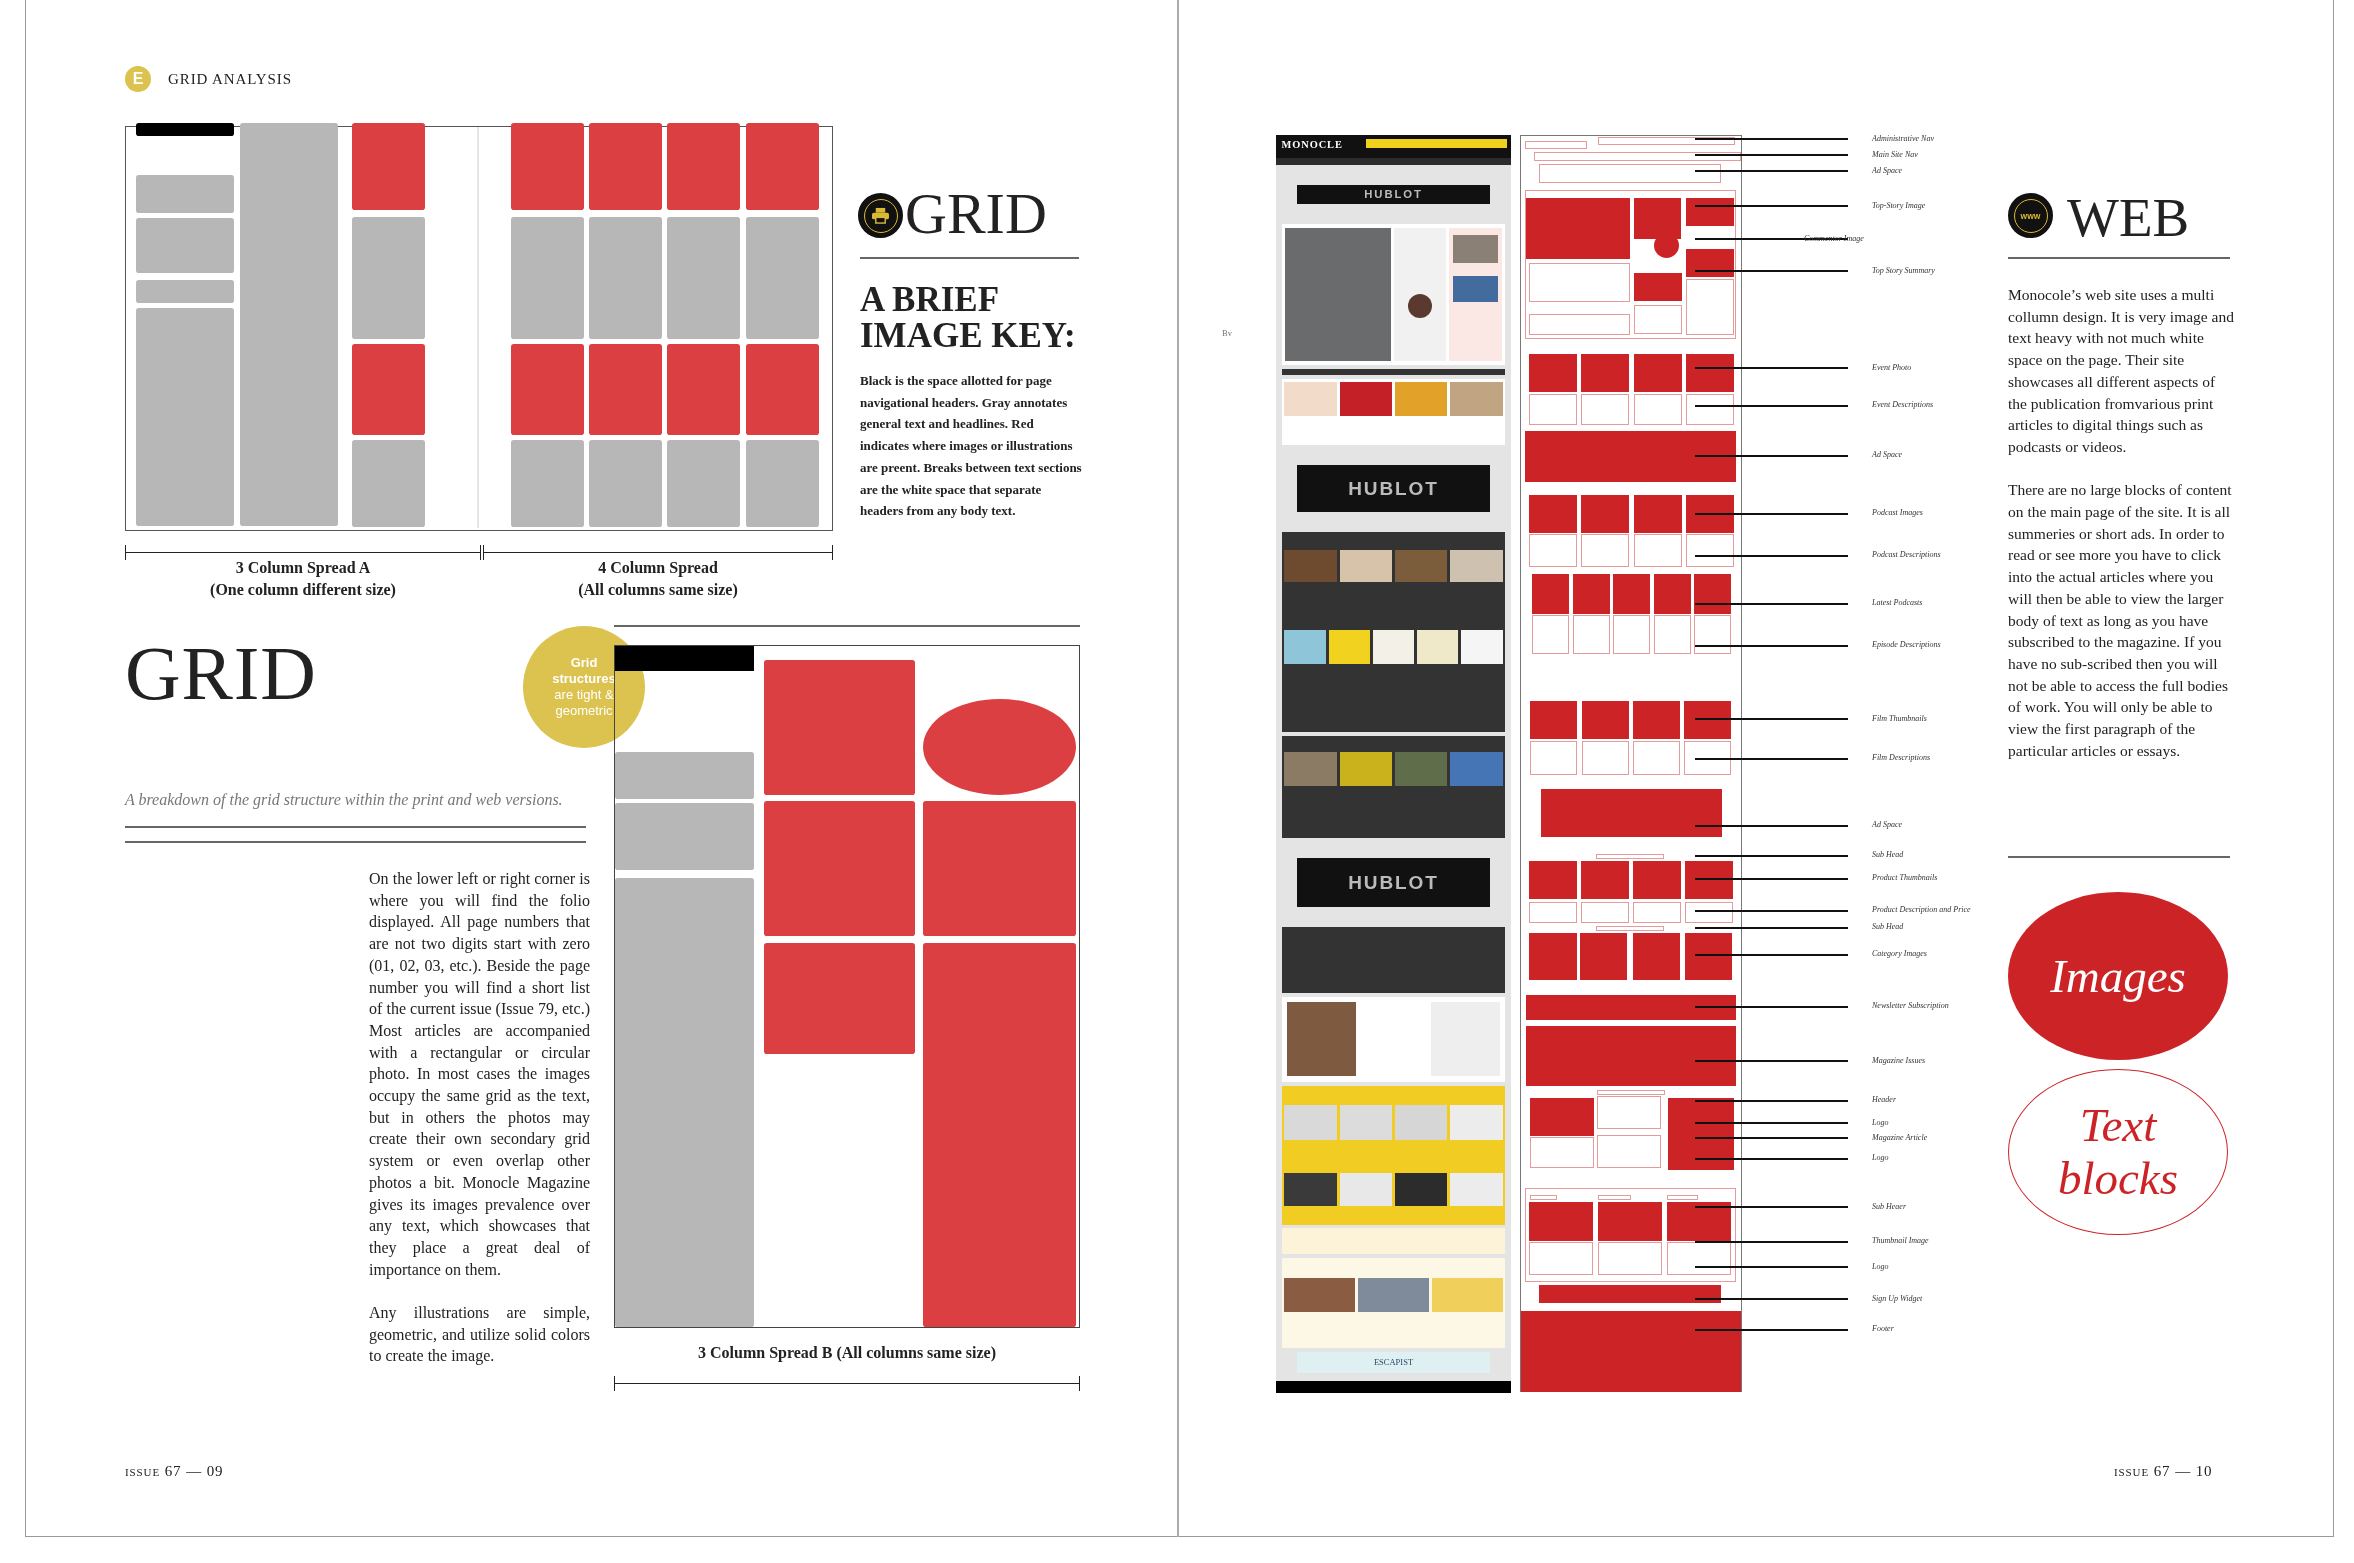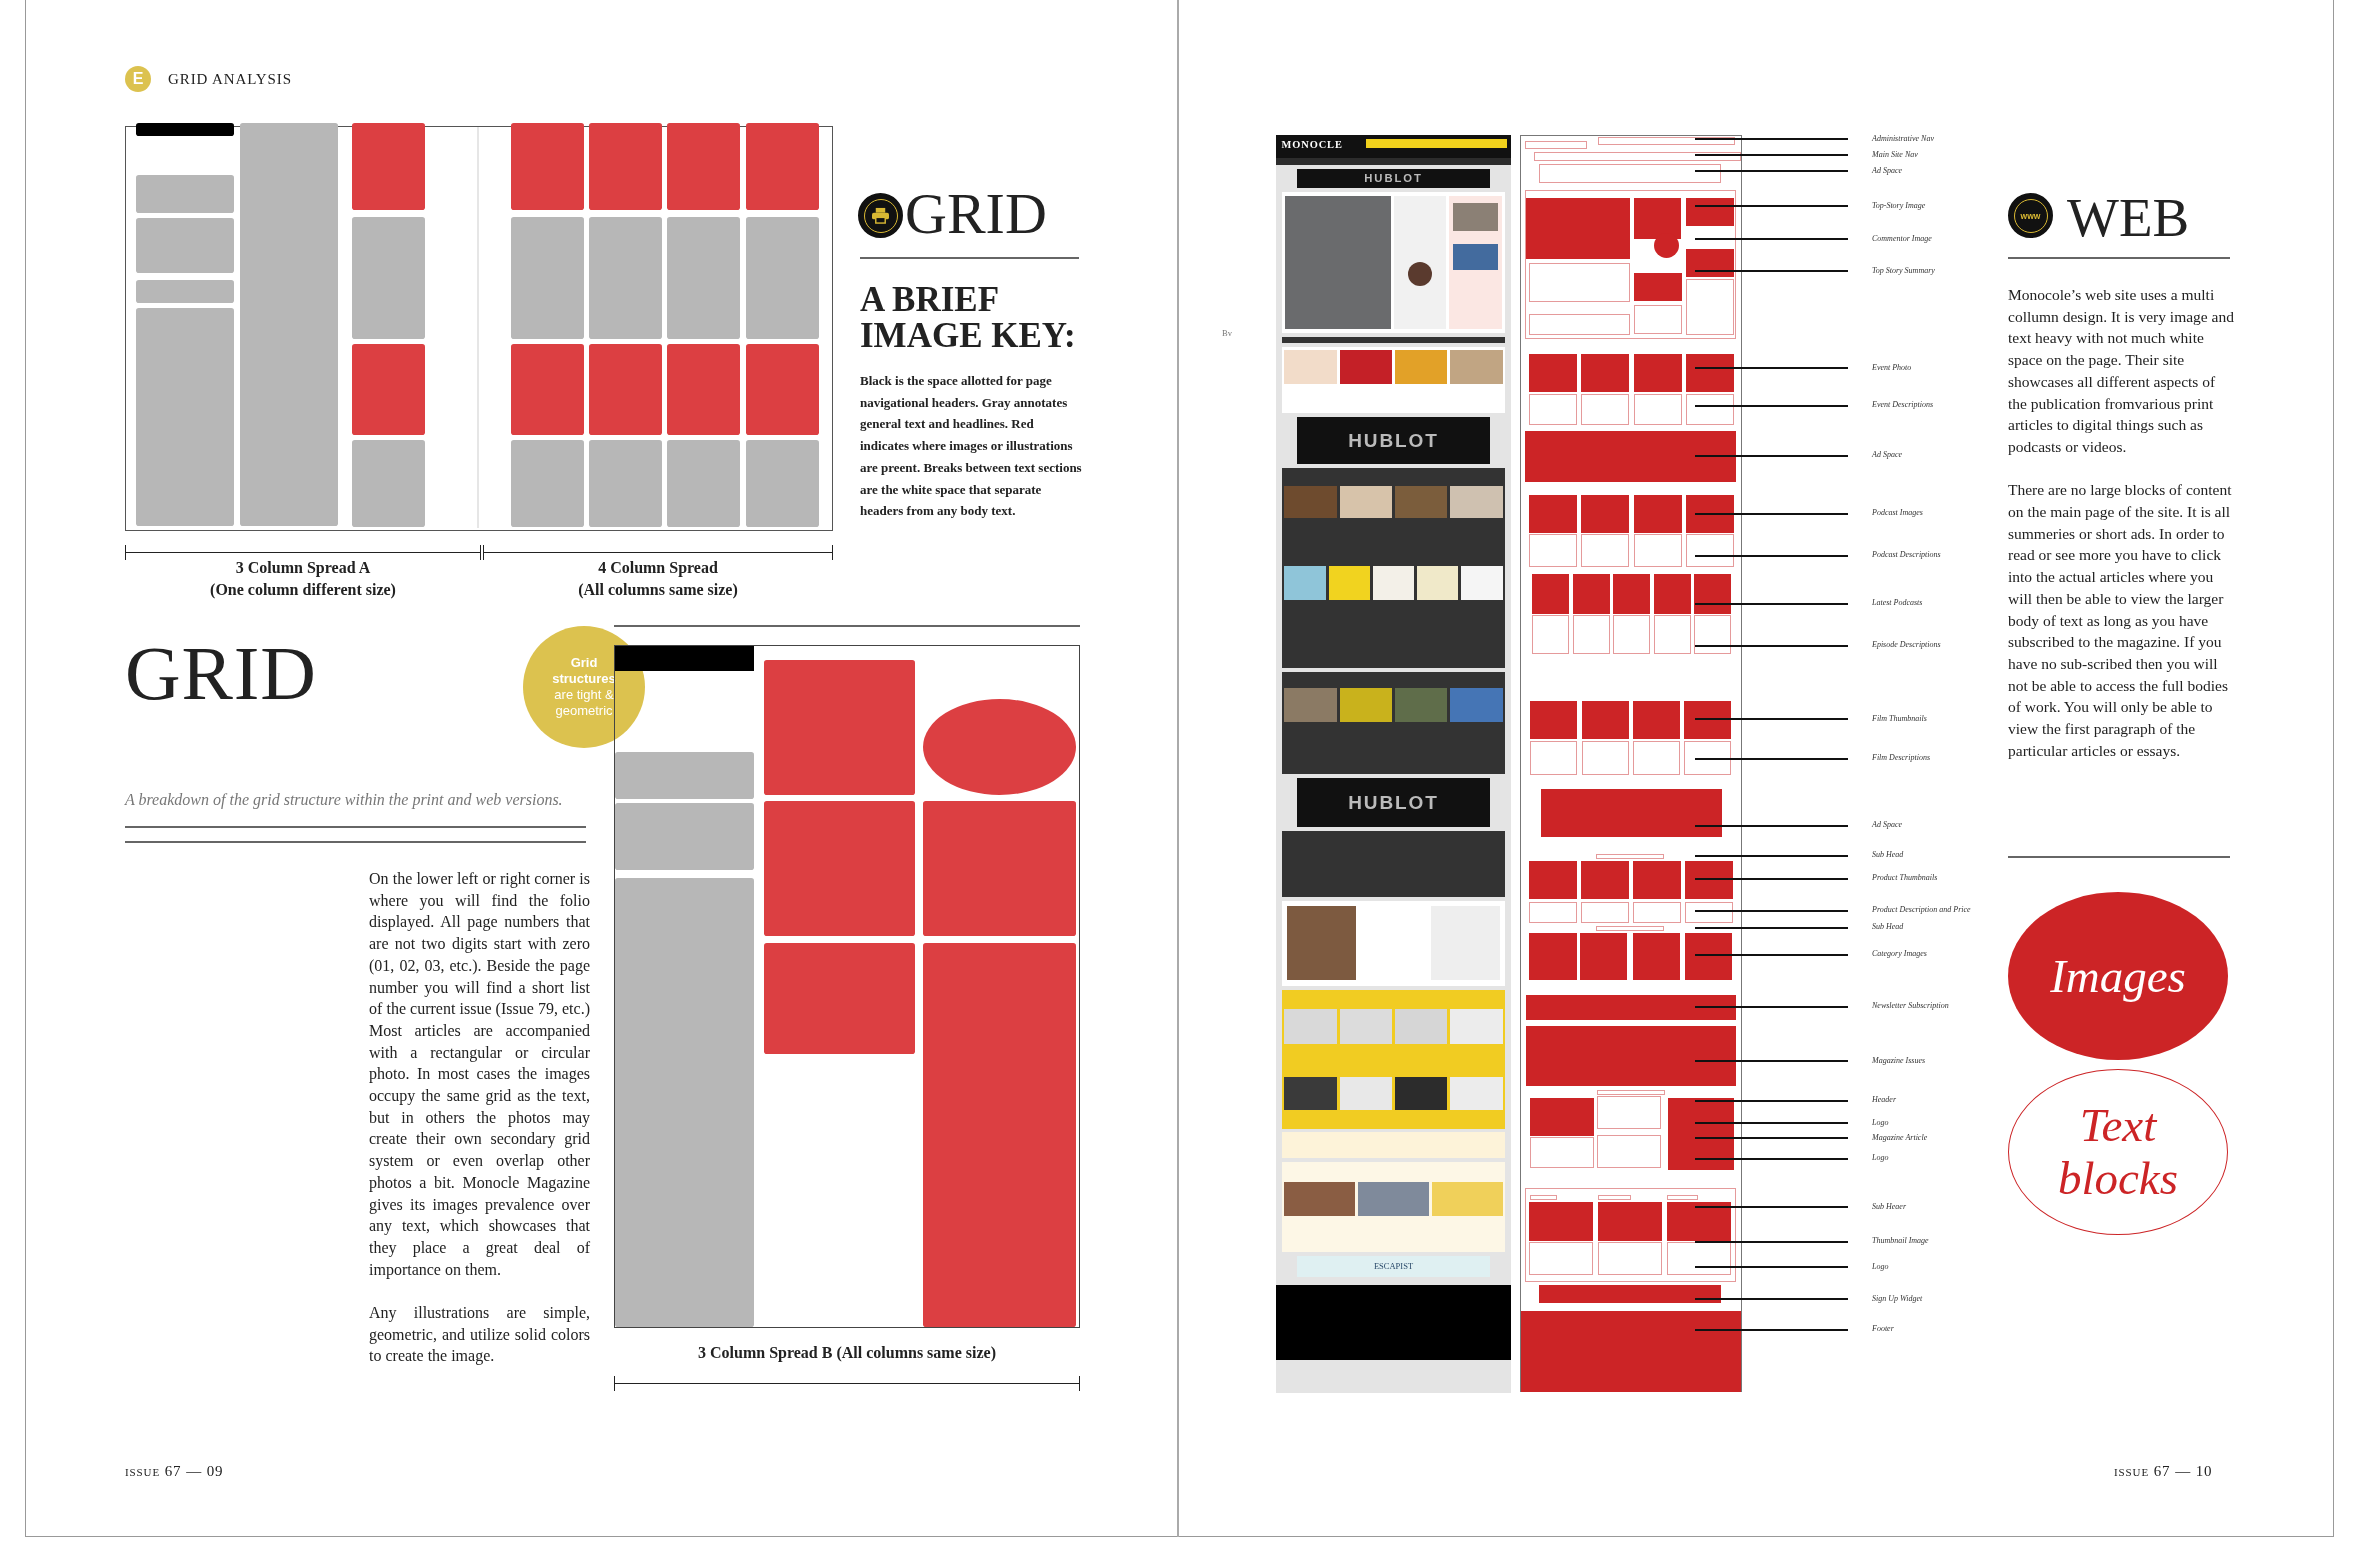--- a/index.html
+++ b/index.html
@@ -36,21 +36,21 @@
 .web-title{left:2067px;top:188px;font-size:55px;line-height:60px}
 .web-body{left:2008px;top:284px;width:226px;font-size:15.5px;line-height:21.7px}
 .web-body p{margin-bottom:21.7px}
 .images-circle{left:2008px;top:892px;width:220px;height:168px;border-radius:50%;background:#cc2426;color:#fff;font-size:47px;font-style:italic;display:flex;align-items:center;justify-content:center}
 .text-circle{left:2008px;top:1069px;width:220px;height:166px;border-radius:50%;border:0.9px solid #cc2426;color:#cc2426;font-size:47px;font-style:italic;display:flex;align-items:center;justify-content:center;text-align:center;line-height:53px}
 
 .site{left:1276px;top:135px;width:235px;height:1258px;background:#e4e4e4;overflow:hidden}
 .site .hdr{height:22.6px;background:#111;color:#fff;font-size:10.4px;font-weight:bold;letter-spacing:0.9px;padding:3.8px 5.6px;position:relative}
 .site .ylw{position:absolute;right:3.8px;top:3.8px;height:9.4px;width:141px;background:#f1d11c}
 .site .nav{height:7.5px;background:#2c2c2c}
-.site .ad{margin:4px 21px;height:19px;background:#111;color:#bbb;font-family:"Liberation Sans",sans-serif;font-size:11.3px;font-weight:bold;text-align:center;line-height:19px;letter-spacing:1.9px}
+.site .ad{margin:20px 21px;height:19px;background:#111;color:#bbb;font-family:"Liberation Sans",sans-serif;font-size:11.3px;font-weight:bold;text-align:center;line-height:19px;letter-spacing:1.9px}
 .site .panel{margin:3.8px 5.6px;background:#fff}
 .site .dark{margin:3.8px 5.6px;background:#333}
 .site .thumbs{display:flex;gap:2.8px;padding:2.8px}
 .site .thumbs div{flex:1}
 .site .yellow{margin:3.8px 5.6px;background:#f1cc22}
 .site .foot{background:#000}
 
 .wire{left:1520px;top:135px;width:222px;height:1257px;border:0.9px solid #777;background:#fff}
 .ann-line{height:1.9px;background:#111}
 .ann-label{font-size:8px;font-style:italic;color:#333;line-height:9.4px;width:104px}
@@ -345,21 +345,21 @@
 <div id="annotations">
     <div class="abs ann-line" style="left: 1695px; top: 138px; width: 153px;"></div>
     <div class="abs ann-label" style="left: 1872px; top: 134px;">Administrative Nav</div>
     <div class="abs ann-line" style="left: 1695px; top: 154px; width: 153px;"></div>
     <div class="abs ann-label" style="left: 1872px; top: 150px;">Main Site Nav</div>
     <div class="abs ann-line" style="left: 1695px; top: 170px; width: 153px;"></div>
     <div class="abs ann-label" style="left: 1872px; top: 166px;">Ad Space</div>
     <div class="abs ann-line" style="left: 1695px; top: 205px; width: 153px;"></div>
     <div class="abs ann-label" style="left: 1872px; top: 201px;">Top-Story Image</div>
     <div class="abs ann-line" style="left: 1695px; top: 238px; width: 153px;"></div>
-    <div class="abs ann-label" style="left: 1872px; top: 234px; font-style: italic;">Commentor Image</div>
+    <div class="abs ann-label" style="left: 1804px; top: 234px; font-style: italic;">Commentor Image</div>
     <div class="abs ann-line" style="left: 1695px; top: 270px; width: 153px;"></div>
     <div class="abs ann-label" style="left: 1872px; top: 266px;">Top Story Summary</div>
     <div class="abs ann-line" style="left: 1695px; top: 367px; width: 153px;"></div>
     <div class="abs ann-label" style="left: 1872px; top: 363px;">Event Photo</div>
     <div class="abs ann-line" style="left: 1695px; top: 405px; width: 153px;"></div>
     <div class="abs ann-label" style="left: 1872px; top: 400px;">Event Descriptions</div>
     <div class="abs ann-line" style="left: 1695px; top: 455px; width: 153px;"></div>
     <div class="abs ann-label" style="left: 1872px; top: 450px;">Ad Space</div>
     <div class="abs ann-line" style="left: 1695px; top: 513px; width: 153px;"></div>
     <div class="abs ann-label" style="left: 1872px; top: 508px;">Podcast Images</div>

